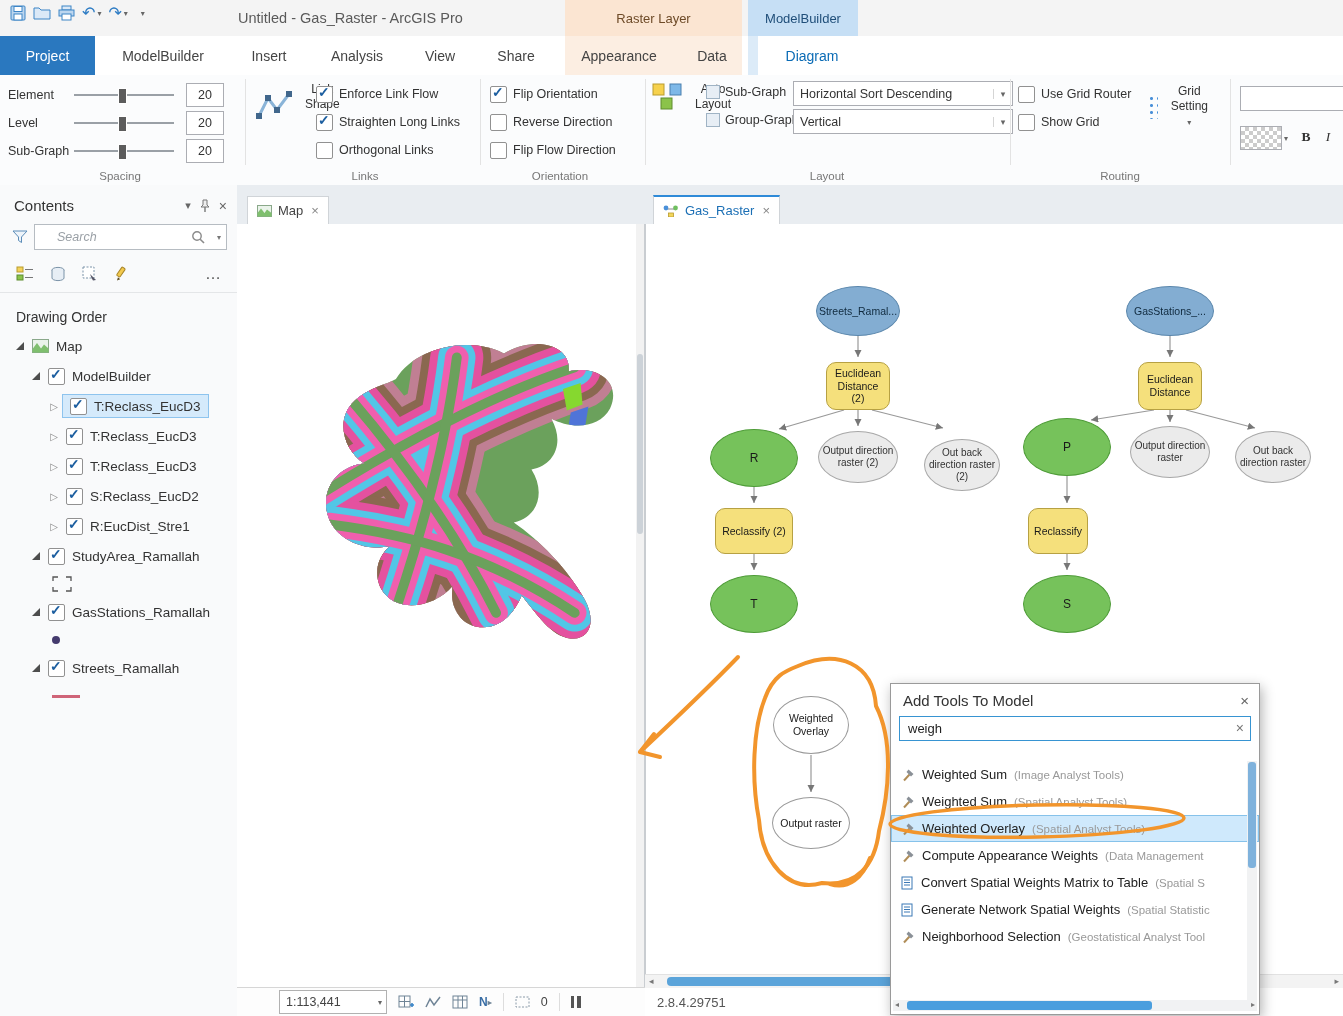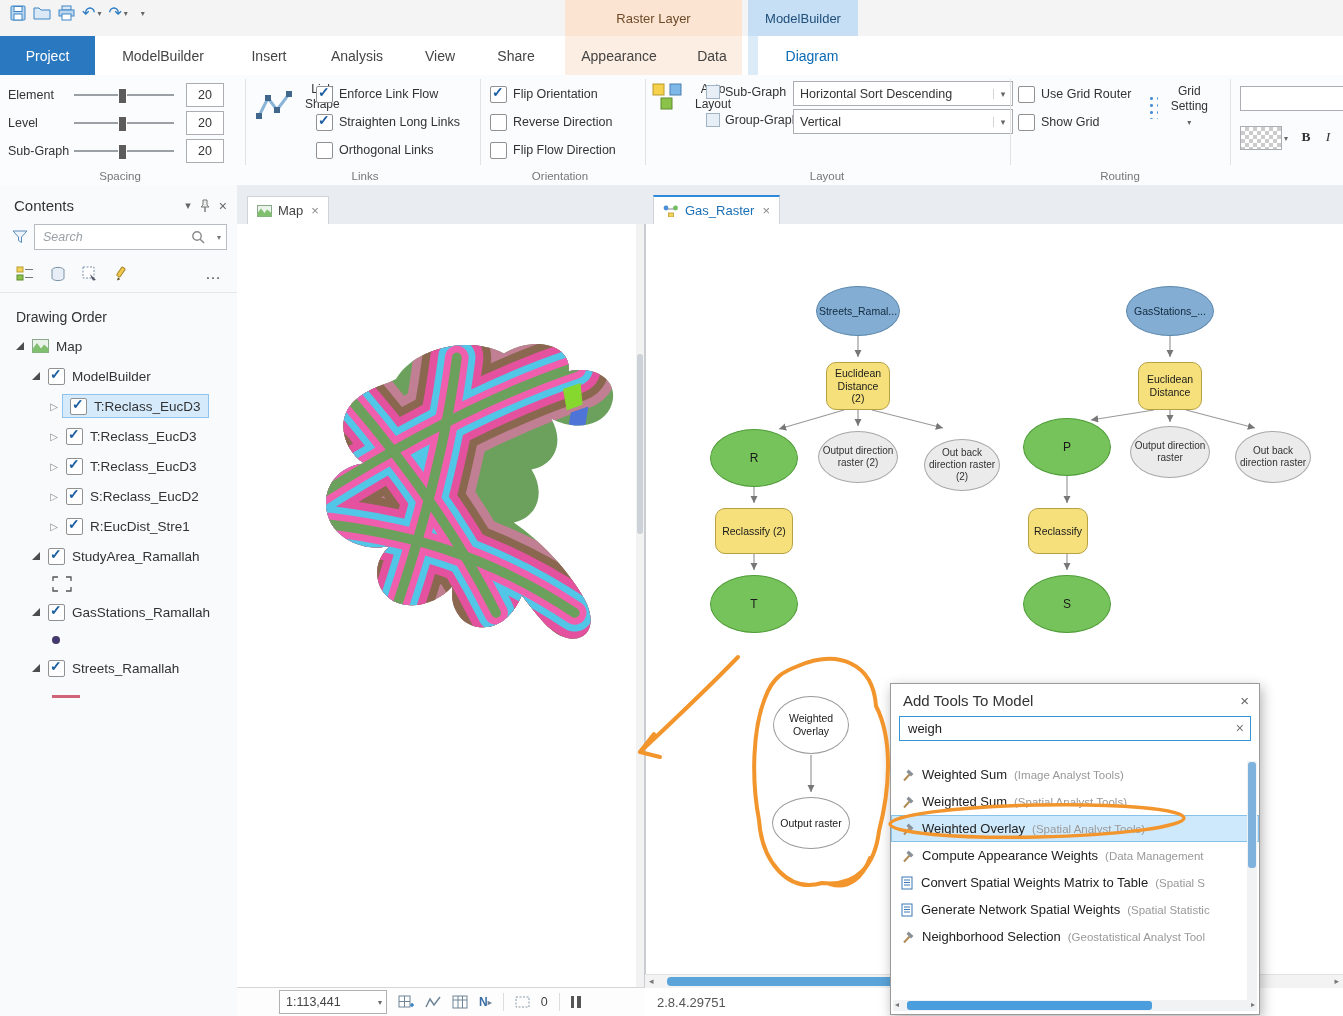--- a/index.html
+++ b/index.html
@@ -58,21 +58,21 @@
     background-size:8px 8px;background-position:0 0,4px 4px}
   .fmt-bi{position:absolute;width:20px;height:22px;display:flex;align-items:center;justify-content:center;font-size:13.5px}
 
   
   #contents{position:absolute;left:0;top:185px;width:237px;height:831px;background:#f9fafb;border-right:1px solid #c9cdd1}
   .c-head{display:flex;align-items:center;gap:8px;padding:12px 10px 6px 14px;font-size:15px;color:#333}
   .c-head .sp{flex:1}
   .hd-ic{color:#666;font-size:11px}
   .c-search{display:flex;align-items:center;gap:6px;margin:4px 10px 0 12px}
   .srch-wrap{position:relative;flex:1}
-  .srch-wrap input{width:100%;height:26px;border:1px solid #b6bcc2;background:#fff;padding:0 40px 0 8px;
+  .srch-wrap input{width:100%;height:26px;border:1px solid #b6bcc2;background:#fff;padding:0 40px 0 22px;
                    font-size:12.5px;color:#555;font-family:"Liberation Sans",sans-serif;box-sizing:border-box}
   .srch-wrap input::placeholder{color:#9aa0a6;font-style:italic}
   .srch-ic{position:absolute;right:22px;top:6px}
   .srch-caret{position:absolute;right:6px;top:9px;font-size:8px;color:#777}
   .c-views{display:flex;align-items:center;gap:16px;padding:16px 16px 10px 16px}
   .c-sep{height:1px;background:#e4e6e8}
   .c-dorder{padding:16px 14px 6px 16px;font-size:14px;color:#333}
   .trow{height:30px;display:flex;align-items:center;font-size:13.5px;color:#333;white-space:nowrap}
   .tw{width:16px;display:flex;justify-content:center;flex:0 0 auto}
   .exp{width:0;height:0;border-left:8px solid transparent;border-bottom:8px solid #4d4d4d}
@@ -171,20 +171,21 @@
     <span class="qicon">
       <span class="glyph-btn">↶</span>
       <span class="caret">▾</span>
     </span>
     <span class="qicon">
       <span class="glyph-btn">↷</span>
       <span class="caret">▾</span>
     </span>
     <span class="caret" style="margin-left:6px">▾</span>
   </div>
+  <div class="app-title">Untitled - Gas_Raster - ArcGIS Pro</div>
   <div class="ctx-head ctx-raster">Raster Layer</div>
   <div class="ctx-head ctx-mb">ModelBuilder</div>
 </div>
 
 <div id="tabrow">
   <div class="ctx-strip strip-raster"></div>
   <div class="ctx-strip strip-mb"></div>
   <div class="tab tab-project" style="left:0;width:95px">Project</div>
   <div class="tab" style="left:104px;width:118px">ModelBuilder</div>
   <div class="tab" style="left:232px;width:74px">Insert</div>

